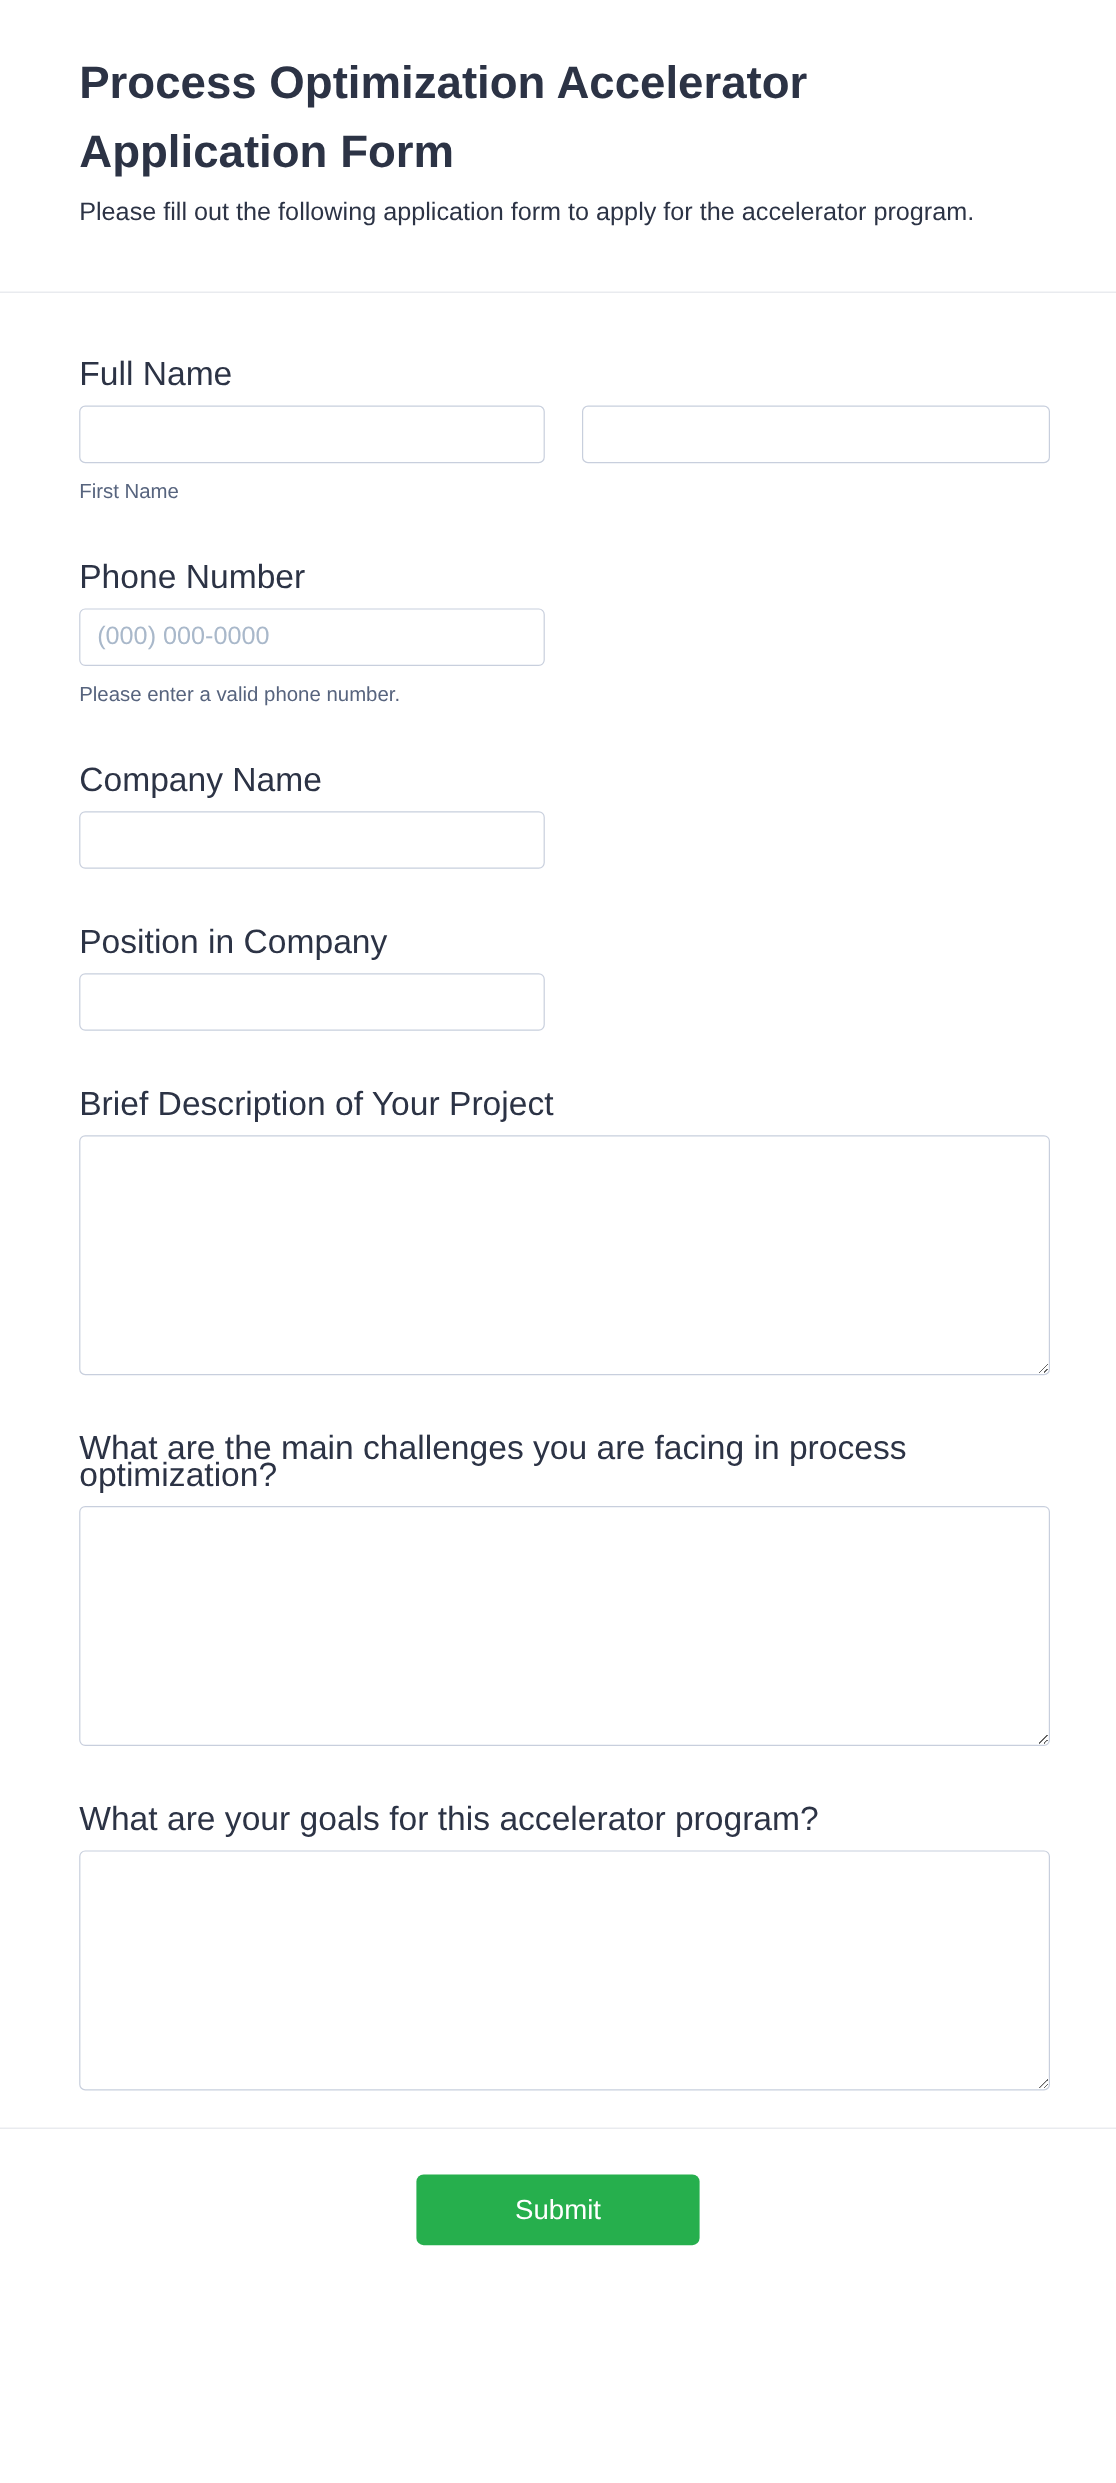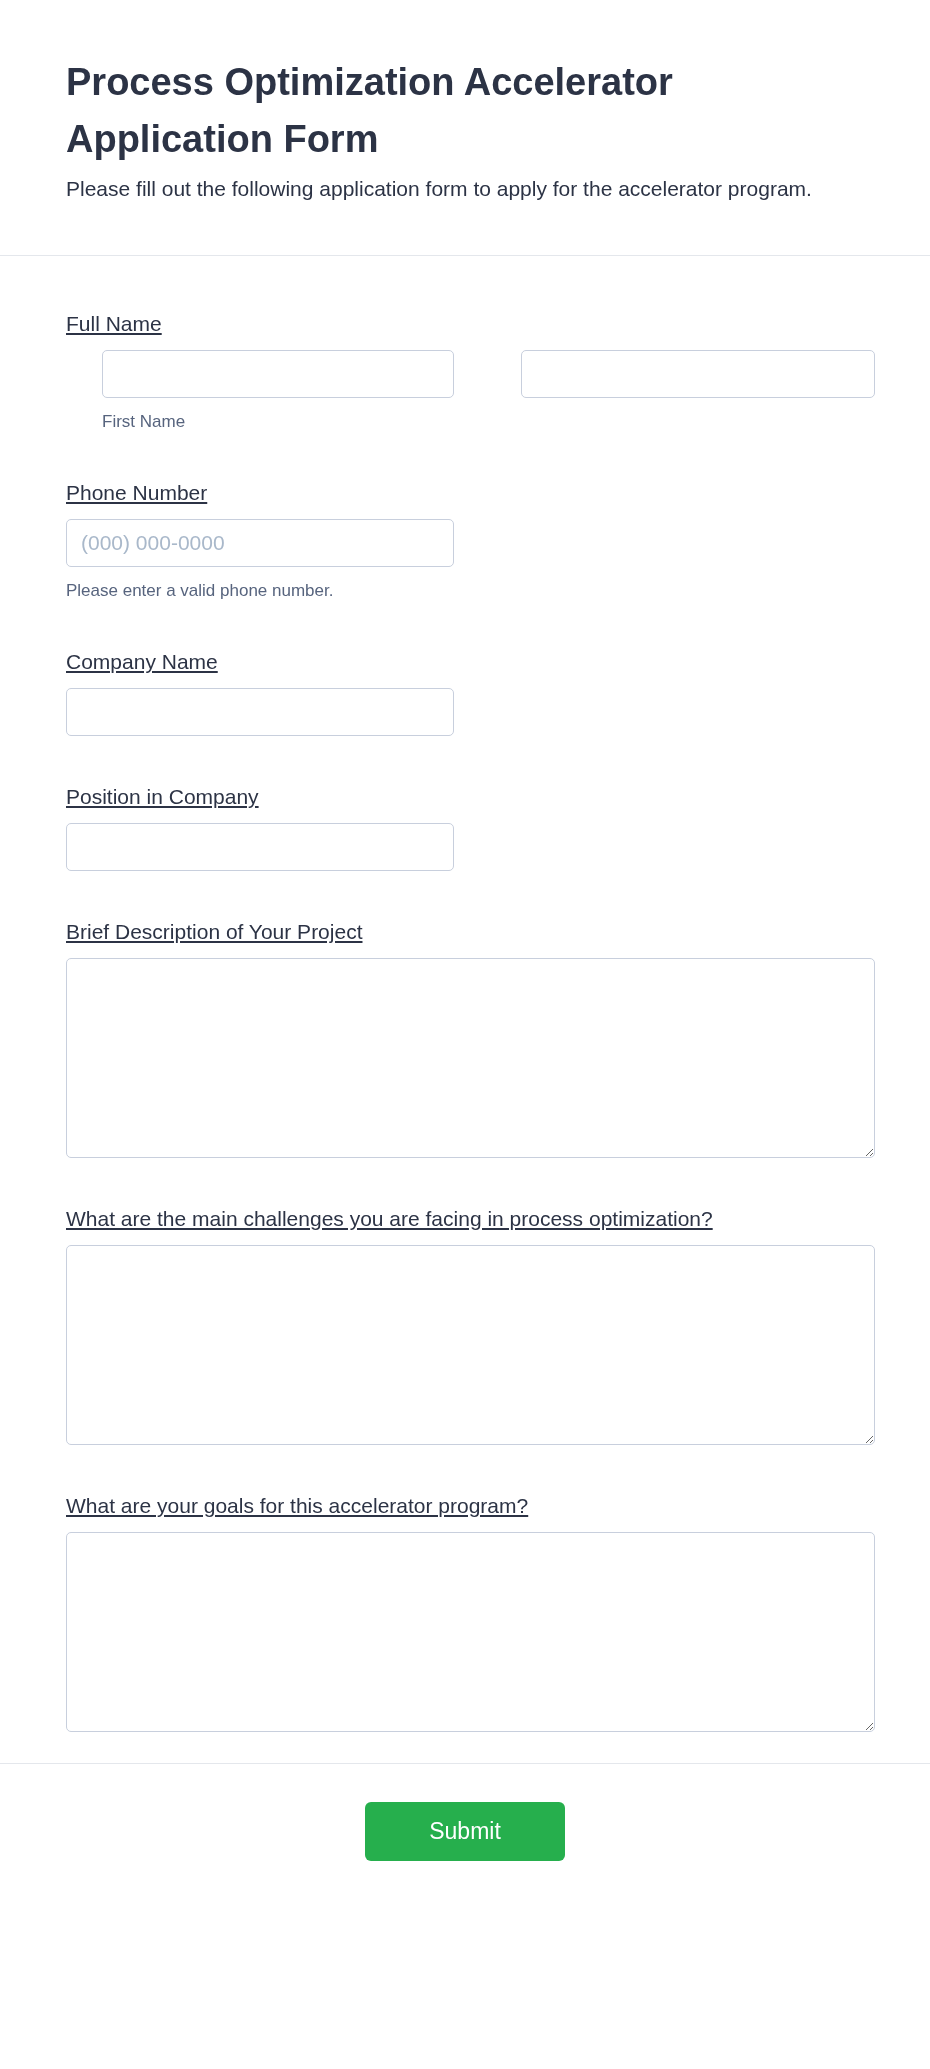--- a/index.html
+++ b/index.html
@@ -2,45 +2,44 @@
 <html><head>
 <meta charset="utf-8">
 <style>
   * { box-sizing: border-box; margin: 0; padding: 0; }
   html, body { width: 930px; background: #ffffff; }
   body {
     min-height: 2069px;
     font-family: "Liberation Sans", sans-serif;
     color: #2c3345;
   }
-  .header { padding: 42px 40px 51px 66px; margin-top: 12px; }
+  .header { padding: 42px 40px 51px 66px; }
   .title {
     font-size: 38px;
     font-weight: 700;
     line-height: 57px;
     max-width: 730px;
     color: #2c3345;
   }
   .subtitle {
     font-size: 21px;
     line-height: 30px;
     margin-top: 6px;
     white-space: nowrap;
     color: #2c3345;
   }
   .divider { border-top: 1px solid #e4e7ec; width: 100%; }
   .fields-wrap { padding: 0 55px 0 66px; }
   .field { margin-top: 50px; }
   .field.first { margin-top: 57px; }
   .label {
-    font-size: 21px;
+    font-size: 28px;
     font-weight: 500;
     line-height: 22px;
     color: #2c3345;
-    text-decoration: underline;
   }
   .control { margin-top: 15px; }
   .text-input {
     width: 388px;
     height: 48px;
     border: 1px solid #c8cfdd;
     border-radius: 5px;
     font-size: 21px;
     padding: 12px 14px;
     color: #2c3345;
@@ -50,21 +49,21 @@
     display: block;
   }
   .text-input::placeholder { color: #a9b8ca; opacity: 1; }
   .sublabel {
     margin-top: 14px;
     font-size: 17px;
     line-height: 20px;
     color: #57647e;
   }
   .name-row { display: flex; gap: 31px; margin-top: 15px; }
-  .name-col { width: 388px; margin-left: 36px; }
+  .name-col { width: 388px; }
   .name-col.last { width: 390px; }
   .name-col .text-input { width: 100%; }
   textarea.area {
     display: block;
     width: 100%;
     height: 200px;
     border: 1px solid #c8cfdd;
     border-radius: 5px;
     font-size: 21px;
     padding: 10px 14px;
@@ -75,21 +74,21 @@
     resize: both;
   }
   .submit-section {
     margin-top: 31px;
     border-top: 1px solid #e4e7ec;
     padding: 38px 0 51px 0;
   }
   .submit-btn {
     display: block;
     margin: 0 auto;
-    width: 200px;
+    width: 236px;
     height: 59px;
     background: #26af4d;
     color: #ffffff;
     border: none;
     border-radius: 6px;
     font-size: 23px;
     font-family: inherit;
     cursor: pointer;
   }
 </style>

